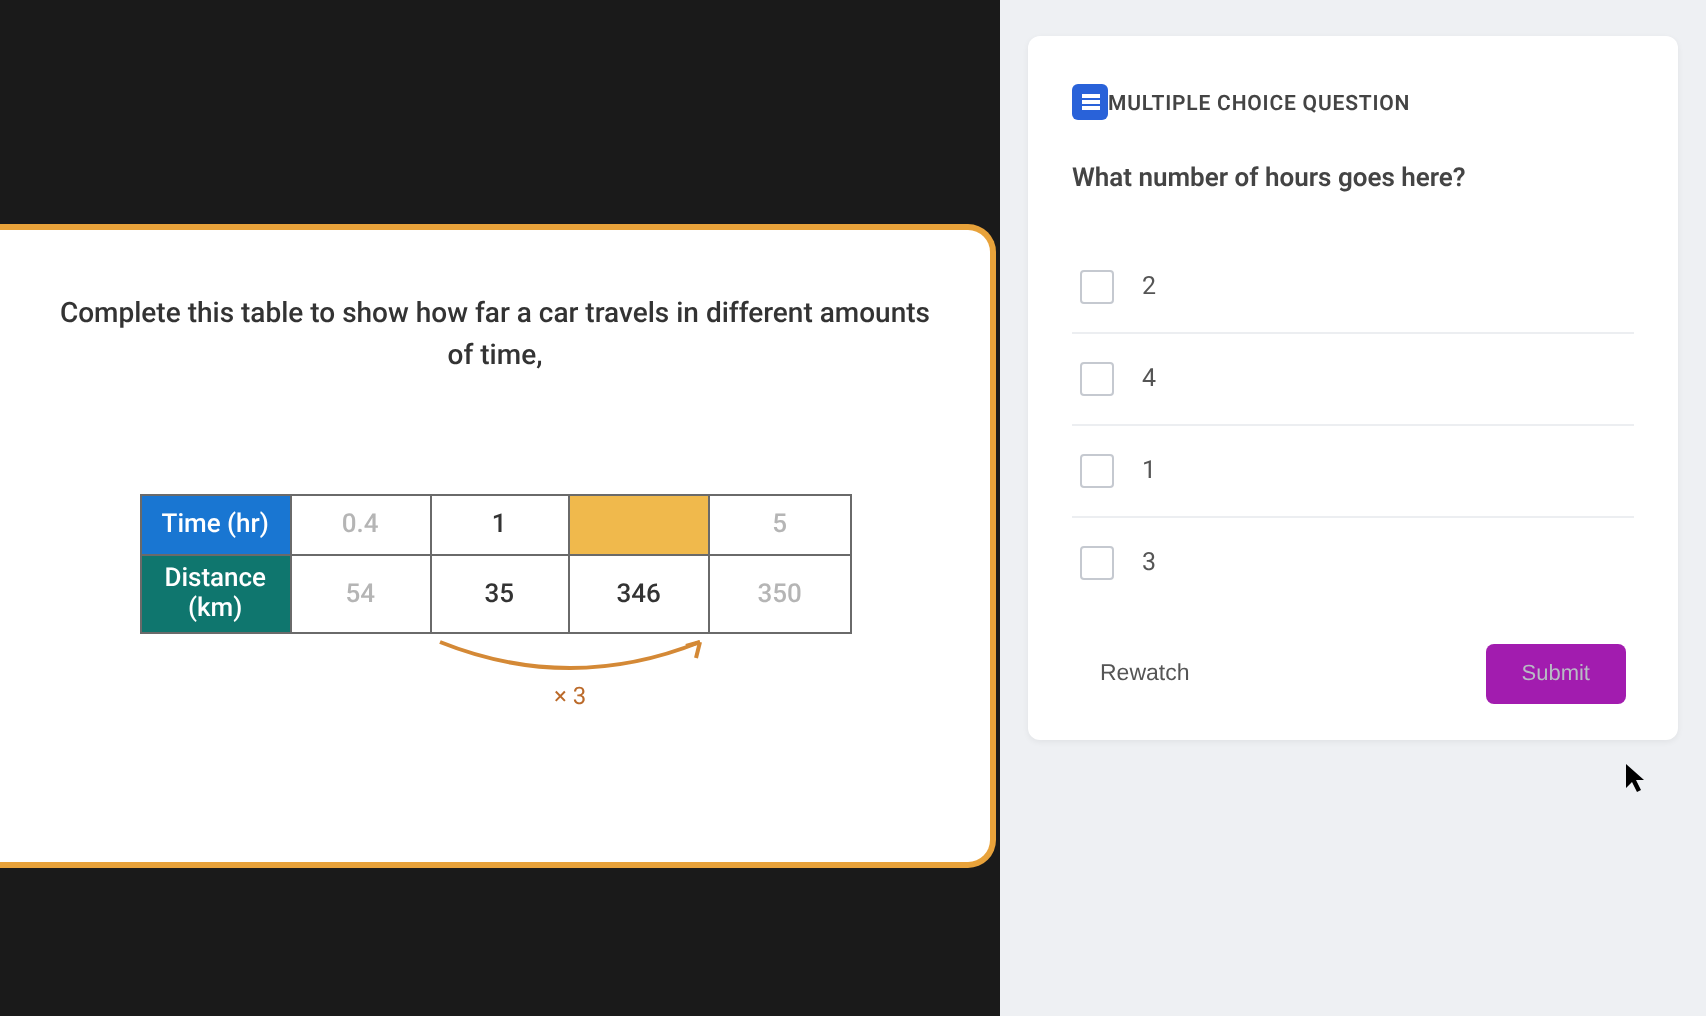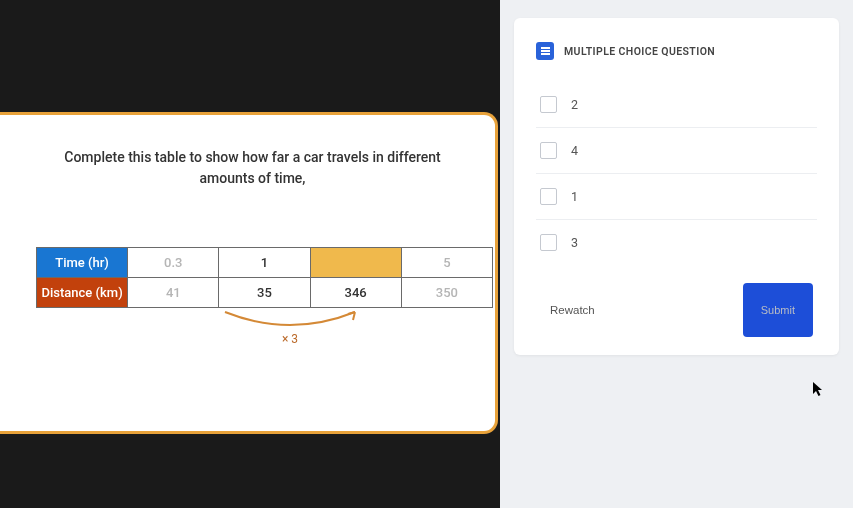--- a/index.html
+++ b/index.html
@@ -22,53 +22,53 @@
     .problem-card {
       position: absolute;
       top: 112px;
       left: 0;
       width: 498px;
       height: 322px;
       background: #fff;
       border: 3px solid #e8a23a;
       border-left: none;
       border-radius: 0 14px 14px 0;
-      padding: 32px 26px 20px 36px;
+      padding: 32px 26px 20px 26px;
     }
     .prompt-text {
       font-size: 14px;
       color: #333;
       text-align: center;
       line-height: 1.5;
       margin-bottom: 58px;
       font-weight: 500;
     }
     .data-table {
       border-collapse: collapse;
       margin: 0 auto;
-      width: 457px;
+      width: 356px;
     }
     .data-table td, .data-table th {
       border: 1px solid #6a6a6a;
       height: 30px;
       text-align: center;
       font-size: 13px;
       font-weight: 500;
       width: 80px;
       padding: 4px 0;
     }
     .hdr-time {
       background: #1976d2;
       color: #fff;
       font-weight: 600;
       width: 95px;
       font-size: 12.5px;
     }
     .hdr-dist {
-      background: #c2410c;
+      background: #0f766e;
       color: #fff;
       font-weight: 600;
       width: 95px;
       font-size: 12.5px;
       margin-top: 40px;
     }
     .faded { color: #b5b5b5; }
     .filled { color: #333; }
     .blank-cell { background: #f0b94c; }
     .annotation-wrap {
@@ -101,21 +101,20 @@
     .question-card {
       background: #fff;
       margin: 0 14px;
       border-radius: 6px;
       padding: 24px 22px 18px 22px;
       box-shadow: 0 1px 3px rgba(0,0,0,0.06);
     }
     .q-type {
       display: flex;
       align-items: center;
-      gap: 10px;
       margin-bottom: 22px;
     }
     .q-type-icon {
       width: 18px;
       height: 18px;
       background: #2962d9;
       border-radius: 3px;
       display: flex;
       align-items: center;
       justify-content: center;
@@ -171,25 +170,25 @@
     }
     .rewatch-btn {
       background: transparent;
       border: none;
       color: #555;
       font-size: 11.5px;
       cursor: pointer;
       padding: 6px 10px;
     }
     .submit-btn {
-      background: #1d4ed8;
+      background: #a21caf;
       border: none;
       color: #b8bcc4;
       font-size: 11px;
-      padding: 21px 18px;
+      padding: 9px 18px;
       border-radius: 4px;
       cursor: default;
     }
     .cursor {
       position: absolute;
       right: 28px;
       bottom: 110px;
       pointer-events: none;
       z-index: 10;
     }
@@ -200,28 +199,28 @@
 <div class="left-pane">
   <div class="problem-card">
     <p class="prompt-text">
       <span>Complete this table to show how far a car travels in different amounts of time,</span><br>
     </p>
 
     <table class="data-table">
       <tbody>
           <tr>
         <th class="hdr-time">Time (hr)</th>
-        <td class="faded">0.3</td>
+        <td class="faded">0.4</td>
         <td class="filled">1</td>
         <td class="blank-cell"></td>
         <td class="faded">5</td>
       </tr>
       <tr>
         <th class="hdr-dist">Distance (km)</th>
-        <td class="faded">41</td>
+        <td class="faded">54</td>
         <td class="filled">35</td>
         <td class="filled">346</td>
         <td class="faded">350</td>
       </tr>
     </tbody>
       </table>
 
     <div class="annotation-wrap">
       <div class="annotation">
         <svg width="160" height="22" viewBox="0 0 160 22">
@@ -233,20 +232,21 @@
     </div>
   </div>
 </div>
 
 <div class="right-pane">
   <div class="question-card">
     <div class="q-type">
       <span class="q-type-icon"></span>
       <span class="q-type-label">MULTIPLE CHOICE QUESTION</span>
     </div>
+    <div class="q-text">What number of hours goes here?</div>
 
     <div class="options">
       <div class="option">
         <span class="option-box"></span>
         <span class="option-label">2</span>
       </div>
       <div class="option">
         <span class="option-box"></span>
         <span class="option-label">4</span>
       </div>

